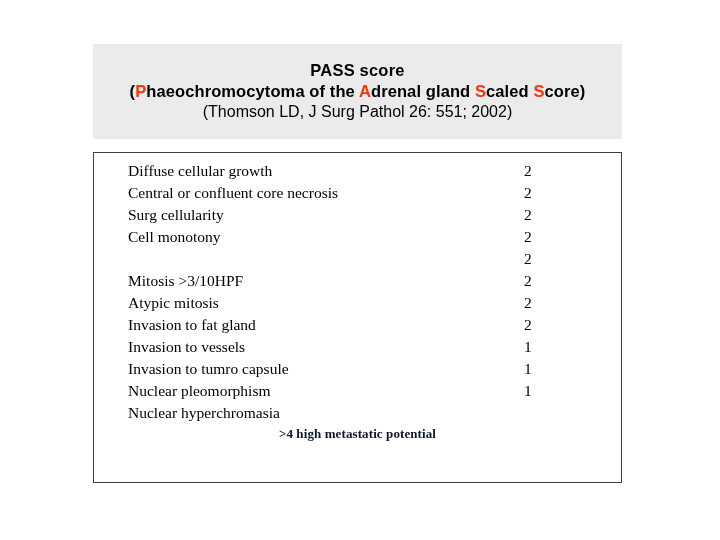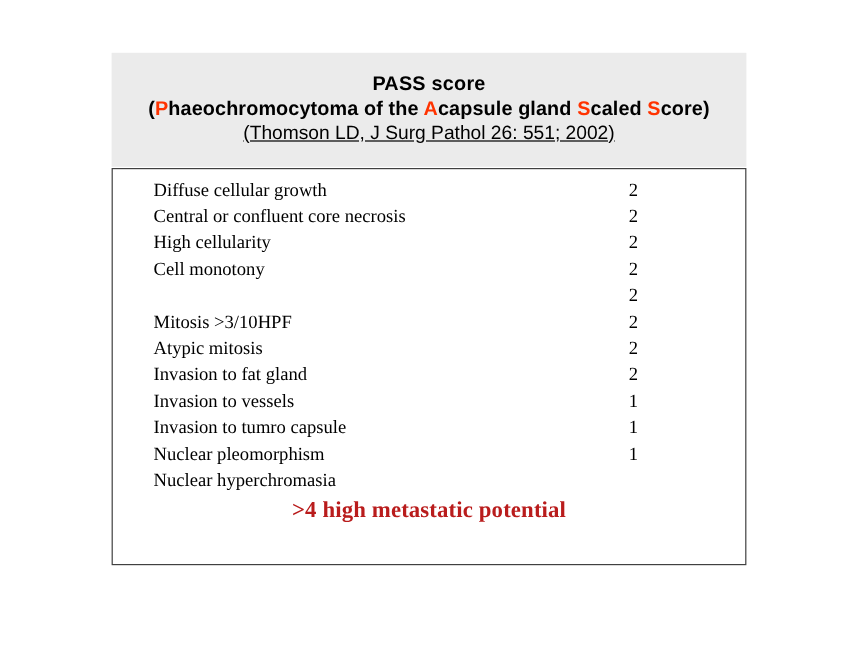--- a/index.html
+++ b/index.html
@@ -44,31 +44,30 @@
   .hdr-expansion {
     font-size: 16.5px;
     font-weight: bold;
     letter-spacing: 0.1px;
     margin-top: 1px;
   }
   .hdr-citation {
     font-size: 16px;
     font-weight: normal;
     margin-top: 2px;
-    text-decoration: underline;
   }
   .accent {
     color: #ff3300;
   }
 
   
   #criteria-box {
     position: absolute;
     left: 93px;
-    top: 140px;
+    top: 152px;
     width: 529px;
     height: 331px;
     border: 1px solid #404040;
     box-sizing: border-box;
     background: #ffffff;
   }
 
   #criteria-list {
     position: absolute;
     left: 34px;
@@ -95,58 +94,58 @@
   }
 
   #conclusion-block {
     position: absolute;
     left: 0;
     right: 0;
     top: 272px;
     text-align: center;
   }
   .conclusion-line {
-    font-size: 19px;
+    font-size: 13px;
     font-weight: bold;
     line-height: 1.35;
-    color: #b91c1c;
+    color: #0f172a;
     white-space: nowrap;
     letter-spacing: 0.1px;
   }
 </style>
 </head>
 <body>
 
 <div id="header-banner">
 
   <div class="hdr-line hdr-title">PASS score</div>
 
   <div class="hdr-line hdr-expansion">
-    <span>(</span><span class="accent">P</span><span>haeochromocytoma of the </span><span class="accent">A</span><span>capsule gland </span><span class="accent">S</span><span>caled </span><span class="accent">S</span><span>core)</span>
+    <span>(</span><span class="accent">P</span><span>haeochromocytoma of the </span><span class="accent">A</span><span>drenal gland </span><span class="accent">S</span><span>caled </span><span class="accent">S</span><span>core)</span>
   </div>
 
   <div class="hdr-line hdr-citation">(Thomson LD, J Surg Pathol 26: 551; 2002)</div>
 </div>
 
 <div id="criteria-box">
 
   <div id="criteria-list">
 
     <div class="criteria-row">
       <span class="criteria-label">Diffuse cellular growth</span>
       <span class="criteria-score">2</span>
     </div>
 
     <div class="criteria-row">
       <span class="criteria-label">Central or confluent core necrosis</span>
       <span class="criteria-score">2</span>
     </div>
 
     <div class="criteria-row">
-      <span class="criteria-label">High cellularity</span>
+      <span class="criteria-label">Surg cellularity</span>
       <span class="criteria-score">2</span>
     </div>
 
     <div class="criteria-row">
       <span class="criteria-label">Cell monotony</span>
       <span class="criteria-score">2</span>
     </div>
 
     <div class="criteria-row">
       <span class="criteria-score">2</span>

